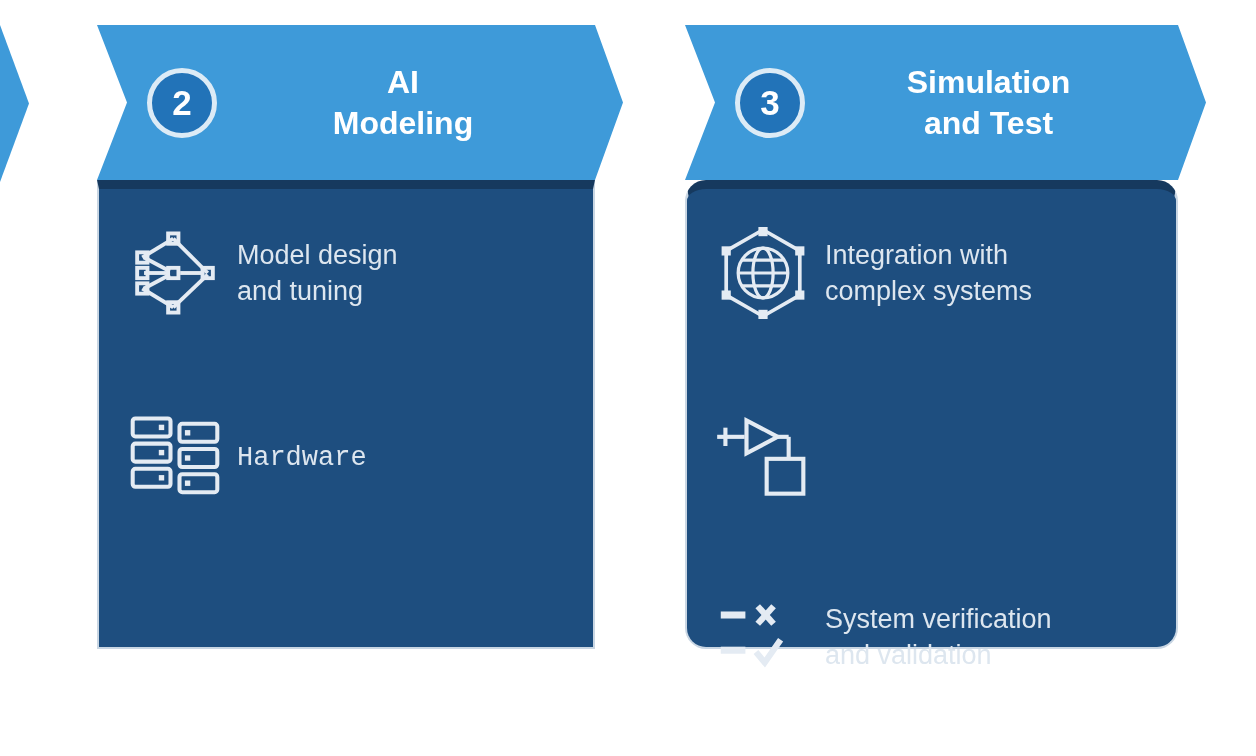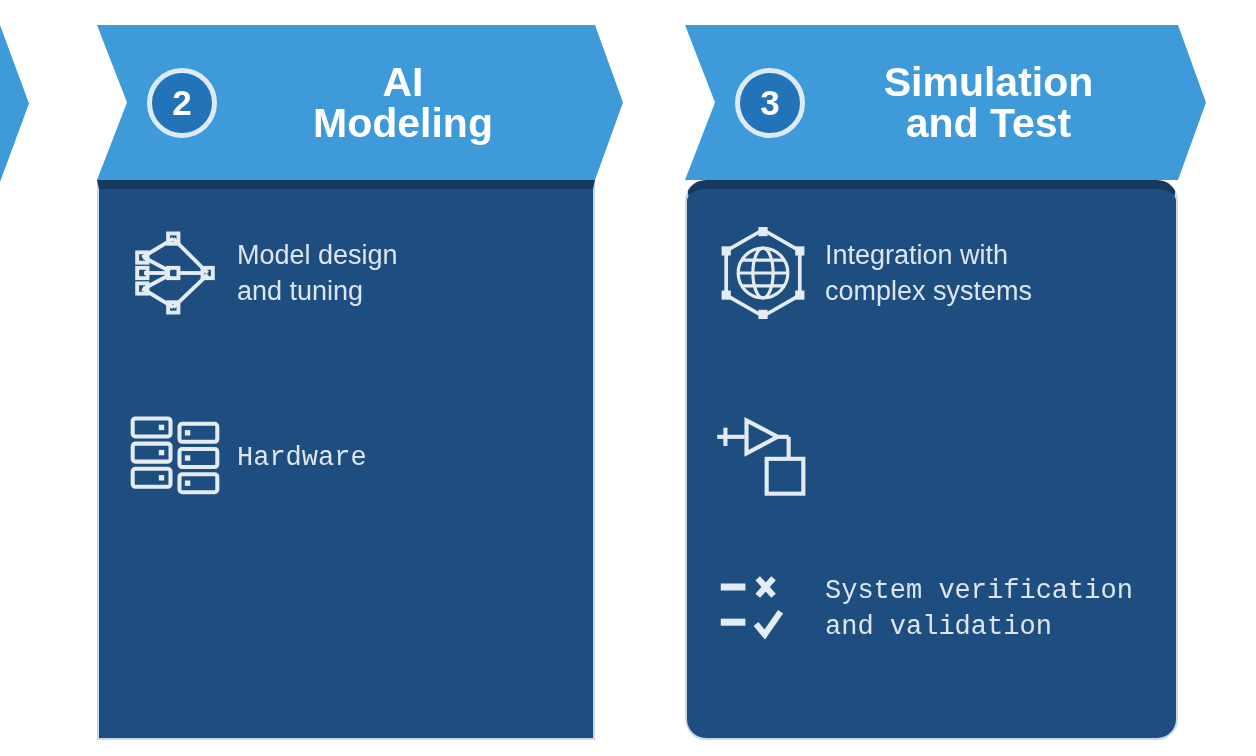--- a/index.html
+++ b/index.html
@@ -17,33 +17,33 @@
   .hdr{height:155px;background:#3E9AD9;display:flex;align-items:center;box-sizing:border-box;}
   .hdr-2{width:526px;clip-path:polygon(0 0,498px 0,526px 50%,498px 100%,0 100%,30px 50%);}
   .hdr-3{width:521px;clip-path:polygon(0 0,493px 0,521px 50%,493px 100%,0 100%,30px 50%);}
 
   .num-circle{width:60px;height:60px;border-radius:50%;background:#2273B8;
     border:5px solid #DCEBF6;margin-left:50px;flex:0 0 auto;
     display:flex;align-items:center;justify-content:center;}
   .num-circle span{color:#ffffff;font-size:35px;font-weight:bold;}
 
   .hdr-title{flex:1;text-align:center;color:#ffffff;font-weight:bold;
-    font-size:41px;line-height:41px;padding-right:34px;}
+    font-size:32px;line-height:41px;padding-right:34px;}
 
-  .panel-body{background:#1E4E7F;height:560px;box-sizing:border-box;
+  .panel-body{background:#1E4E7F;height:469px;box-sizing:border-box;
     border-top:9px solid #16395E;
     border-left:2px solid #C9D6E3;border-right:2px solid #C9D6E3;border-bottom:2px solid #C9D6E3;
     padding:36px 10px 0 26px;}
   .body-2{width:498px;}
   .body-3{width:493px;border-radius:21px;}
 
   .item{display:flex;align-items:center;}
   .item + .item{margin-top:0;}
   .item.row-2{margin-top:92px;font-family:Liberation Mono, monospace;}
-  .item.row-3{margin-top:68px;font-family:Liberation Mono, monospace;}
+  .item.row-3{margin-top:96px;}
 
   .icon-box{width:100px;flex:0 0 auto;display:flex;align-items:center;justify-content:center;margin-right:12px;}
   .item-text{color:#DDE6EF;font-size:27px;line-height:36px;}
 
   svg{display:block;}
 </style>
 </head>
 <body>
 
 <div class="canvas">

